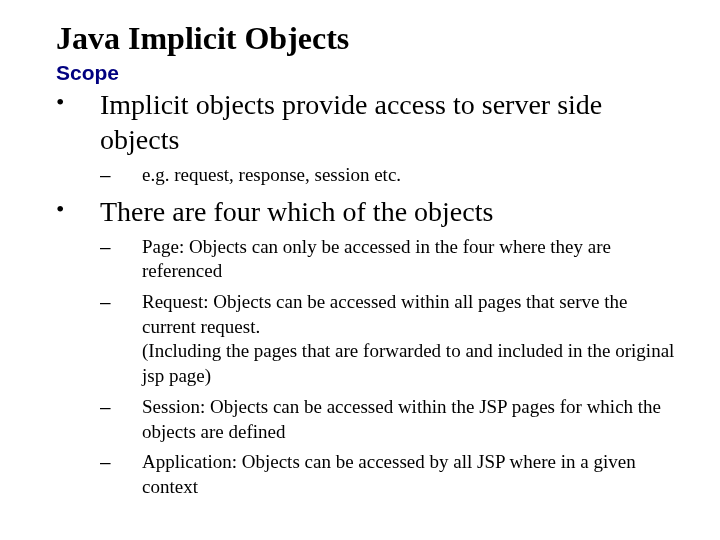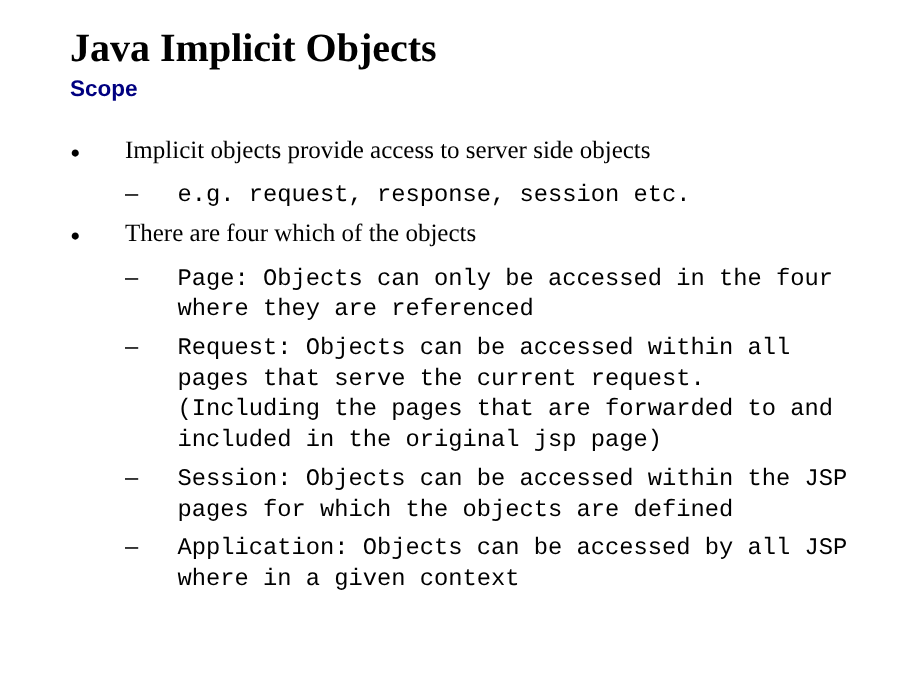--- a/index.html
+++ b/index.html
@@ -11,54 +11,54 @@
       color: #000;
       padding: 20px 36px 20px 56px;
     }
     .title {
       font-size: 32px;
       font-weight: bold;
       margin-bottom: 4px;
     }
     .subtitle {
       font-family: Verdana, Geneva, sans-serif;
-      font-size: 18px;
+      font-size: 21px;
       font-weight: bold;
       color: #000080;
-      margin-bottom: 26px;
+      margin-bottom: 2px;
     }
     .l1 {
       display: flex;
       margin-bottom: 6px;
     }
     .l1 .bullet {
       width: 44px;
       flex-shrink: 0;
       font-size: 24px;
       line-height: 1.25;
     }
     .l1 .text {
-      font-size: 20px;
+      font-size: 28px;
       line-height: 1.25;
     }
     .l2 {
       display: flex;
       margin-left: 44px;
       margin-bottom: 6px;
       margin-top: 4px;
     }
     .l2 .dash {
       width: 42px;
       flex-shrink: 0;
       font-family: Arial, sans-serif;
       font-size: 19px;
       line-height: 1.3;
     }
     .l2 .text {
-      font-family: Liberation Mono, monospace;
+      font-family: Liberation Serif, serif;
       font-size: 19px;
       line-height: 1.3;
     }
   </style>
 </head>
 <body>
 
 <div class="title">Java Implicit Objects</div>
 <div class="subtitle">Scope</div>
 

